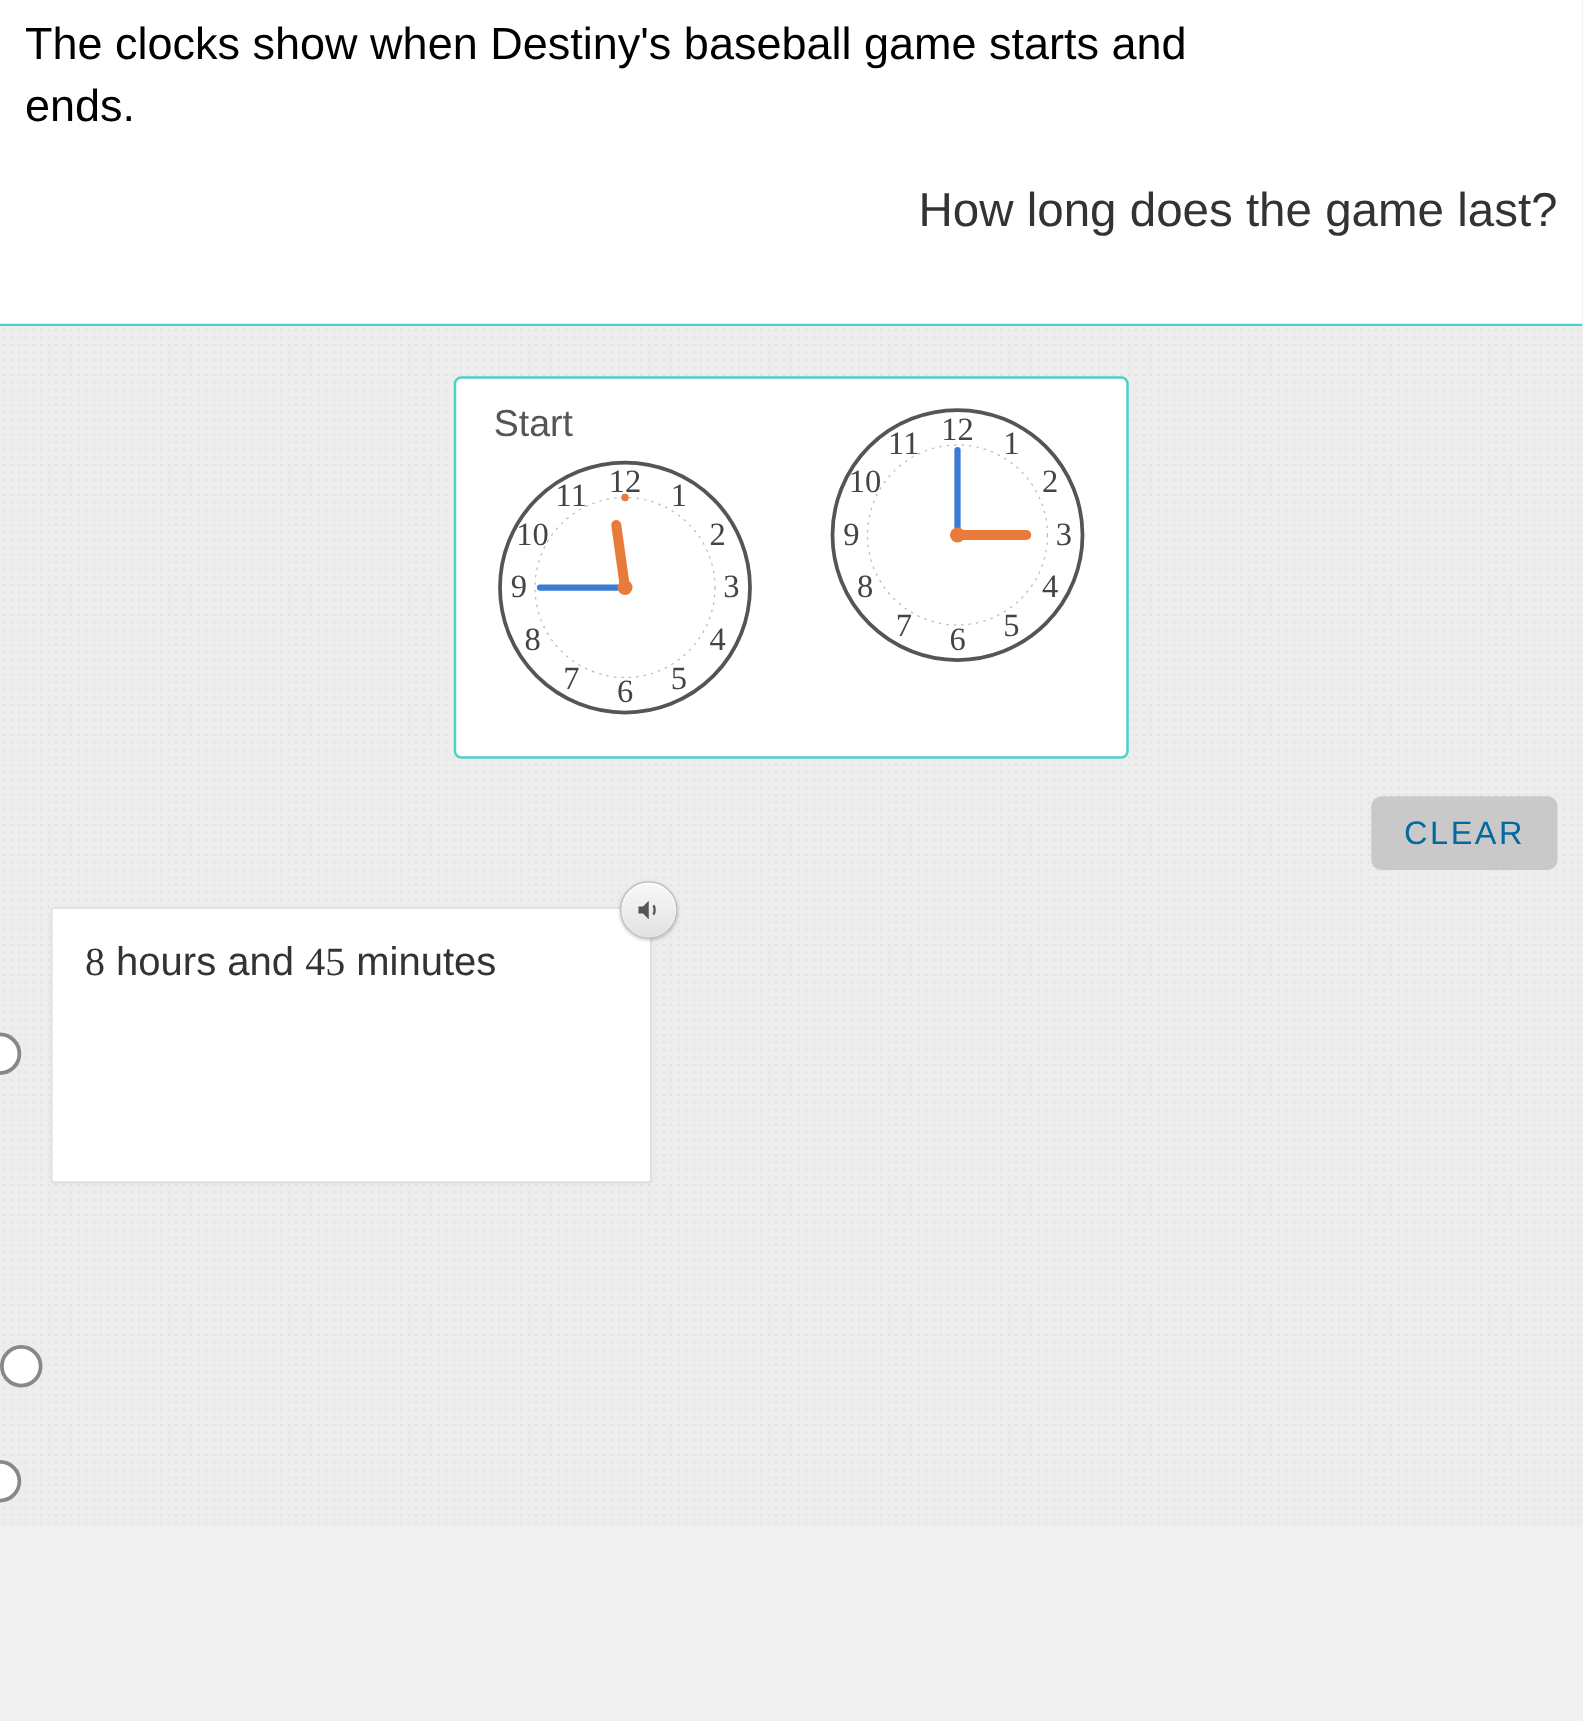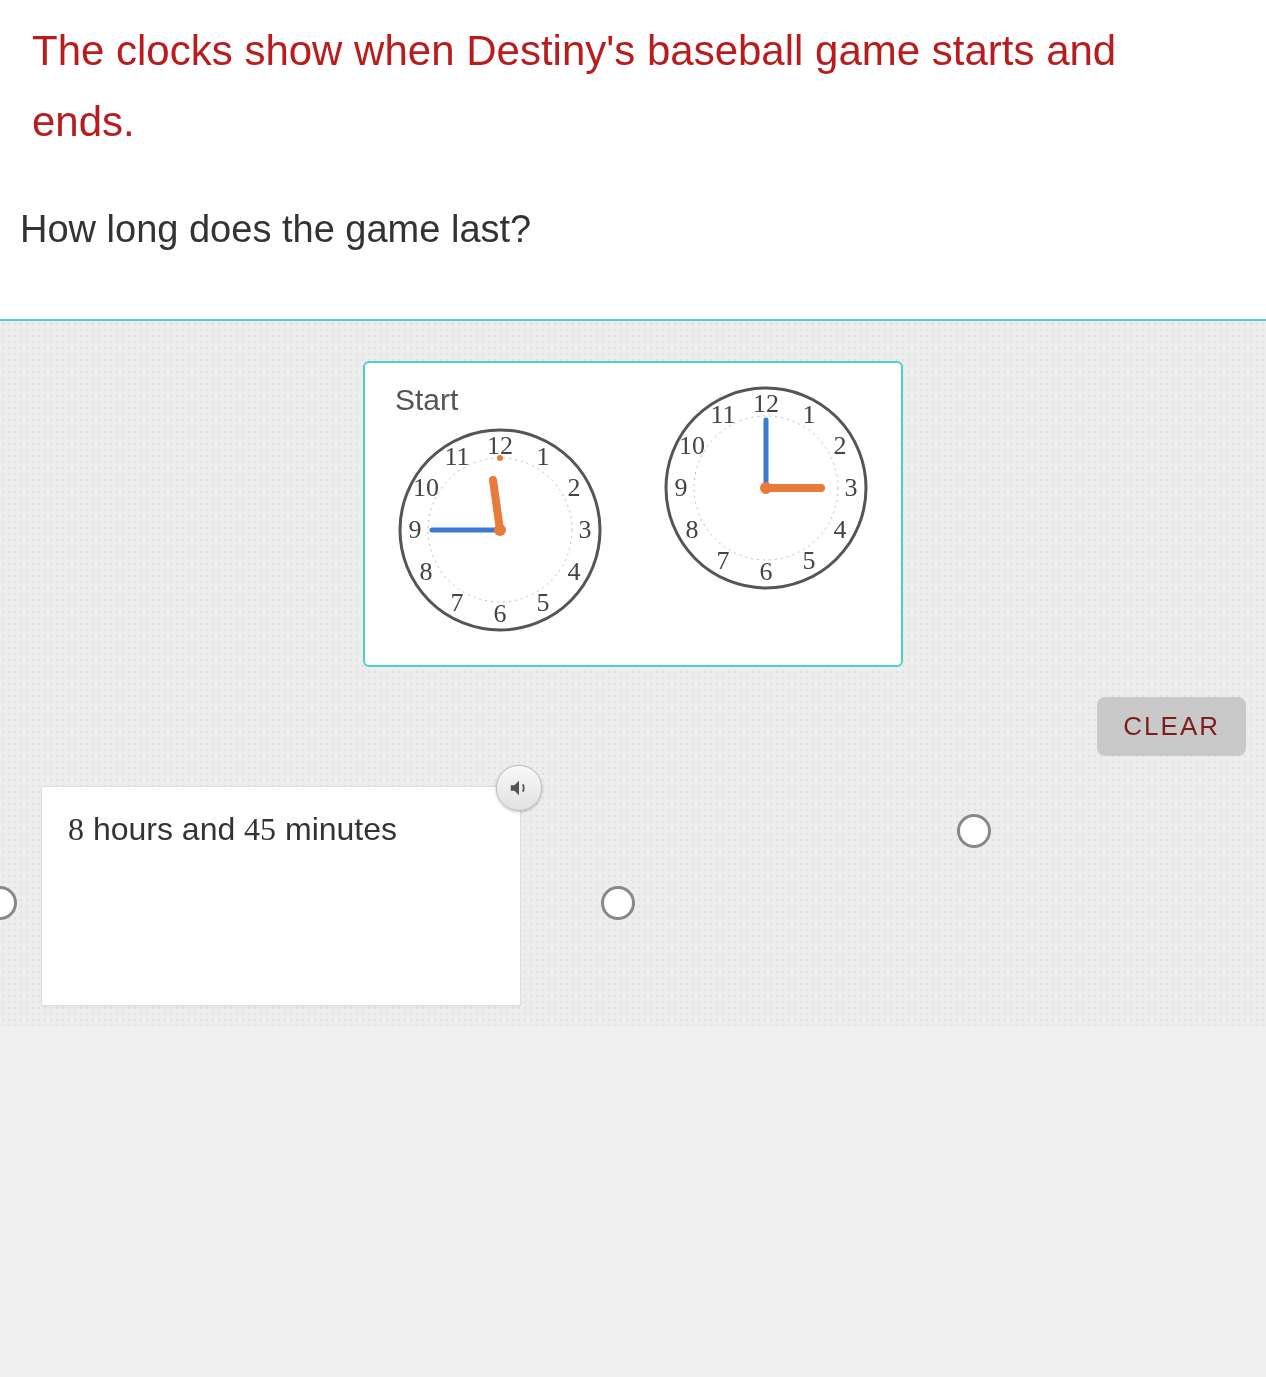--- a/index.html
+++ b/index.html
@@ -8,29 +8,30 @@
     font-family: Arial, Helvetica, sans-serif;
     background: #f0f0f0;
     width: 1266px;
   }
   .question-area {
     background: #ffffff;
     padding: 10px 20px 30px 20px;
     border-bottom: 2px solid #4dd0c8;
   }
   .question-text {
-    font-size: 42px;
-    color: #b91c1c;
+    font-size: 36px;
+    color: #000000;
     line-height: 1.4;
-    margin: 12px;
+    margin: 0;
   }
   .question-prompt {
     font-size: 38px;
     color: #333;
-    margin-top: 56px;
+    margin-top: 37px;
+    text-align: right;
   }
   .work-area {
     background-image: radial-gradient(#e0e0e0 1px, transparent 1px);
     background-size: 6px 6px;
     background-color: #ededed;
     padding: 40px 0 20px 0;
     position: relative;
   }
   .clocks-frame {
     width: 540px;
@@ -51,31 +52,31 @@
   }
   .clock-svg { display: block; }
   .controls-row {
     display: flex;
     justify-content: flex-end;
     padding: 30px 20px 10px 0;
     gap: 14px;
   }
   .btn-clear {
     background: #c9c9c9;
-    color: #7f1d1d;
+    color: #0369a1;
     font-size: 26px;
     letter-spacing: 2px;
     border: none;
     border-radius: 8px;
     padding: 14px 26px;
     font-weight: 500;
   }
   .answers-grid {
     display: grid;
-    grid-template-columns: 1fr 1fr 1fr;
+    grid-template-columns: 1fr;
     column-gap: 80px;
     row-gap: 30px;
     padding: 20px 0 0 0;
   }
   .answer-cell {
     display: flex;
     align-items: flex-start;
     position: relative;
   }
   .radio-circle {

